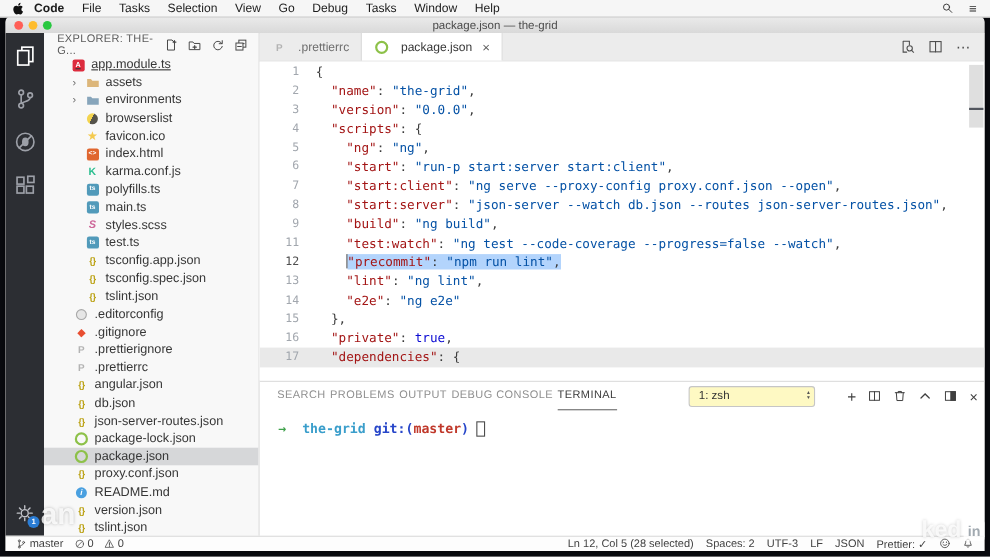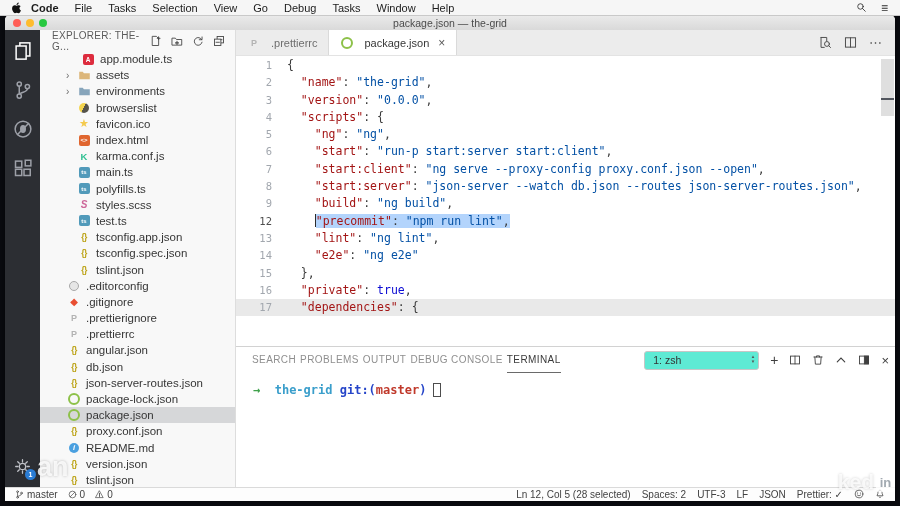--- a/index.html
+++ b/index.html
@@ -96,22 +96,22 @@
 
   
   .panel{height:141px;border-top:1px solid #d2d2d2;background:#fff;display:flex;flex-direction:column;flex:none}
   .panel-tabs{height:26px;display:flex;align-items:center;padding:0 6px 0 16px;gap:19px;flex:none}
   .panel-tab{font-size:10px;letter-spacing:.4px;color:#8f8f8f;height:100%;display:flex;align-items:center;
              border-bottom:1px solid transparent;box-sizing:border-box}
   .panel-tab.active{color:#3a3a3a;border-bottom-color:#6a6a6a}
   .panel-controls{margin-left:auto;display:flex;align-items:center;gap:11px;color:#3f3f3f}
   .panel-controls .ic{width:12px;height:12px}
   .shell-select{display:flex;align-items:center;justify-content:space-between;width:102px;height:17px;
-                border:1px solid #c6c6c6;border-radius:3px;background:#5eead4;font-size:10.5px;color:#333;
-                padding:0 3px 0 8px;margin-right:0}
+                border:1px solid #c6c6c6;border-radius:3px;background:#fef9c3;font-size:10.5px;color:#333;
+                padding:0 3px 0 8px;margin-right:18px}
   .updown{display:flex;flex-direction:column;font-size:4.5px;color:#555;line-height:1.1}
   .p-plus{font-size:14px;color:#3f3f3f;font-weight:400}
   .p-close{font-size:13px;color:#3f3f3f}
   .terminal{flex:1;padding:10px 0 0 17px;font-family:"DejaVu Sans Mono","Liberation Mono",monospace;
             font-size:12px;white-space:pre;color:#333}
   .t-arrow{color:#3fa14b;font-weight:bold}
   .t-cwd{color:#3a9ecb;font-weight:bold}
   .t-git{color:#2746c9;font-weight:bold}
   .t-branch{color:#c0392b;font-weight:bold}
   .t-cursor{display:inline-block;width:8px;height:14px;border:1.5px solid #4d4d4d;vertical-align:-3px;margin-left:7px;box-sizing:border-box}
@@ -251,21 +251,21 @@
               <svg viewBox="0 0 16 16" fill="none" stroke="currentColor" stroke-width="1.2" stroke-linecap="round">
                 <rect x="5.5" y="2" width="8.5" height="8.5"></rect>
                 <path d="M7.5 6.2h4.5"></path>
                 <rect x="2" y="5.5" width="8.5" height="8.5" fill="#f8f8f8"></rect>
                 <path d="M4 9.7h4.5"></path>
               </svg>
             </span>
           </div>
       </div>
       <div id="file-list">
-          <div class="file-row" style="padding-left: 41px;">
+          <div class="file-row" style="padding-left: 24px; text-decoration: underline;">
             <span class="fi">
               <span class="fi-box fi-ang">A</span>
             </span>
             <span>app.module.ts</span>
           </div>
           <div class="file-row" style="padding-left: 26px;">
             <span class="chev">›</span>
             <span class="fi">
               <svg viewBox="0 0 16 16" width="13" height="13">
                 <path d="M1.5 3.5h4.3l1.5 1.8h7.2v7.2h-13z" fill="#dcb67a"></path>
@@ -303,27 +303,27 @@
           <div class="file-row" style="padding-left: 37px;">
             <span class="fi">
               <span class="fi-karma">K</span>
             </span>
             <span>karma.conf.js</span>
           </div>
           <div class="file-row" style="padding-left: 37px;">
             <span class="fi">
               <span class="fi-box fi-ts">ts</span>
             </span>
+            <span>polyfills.ts</span>
+          </div>
+          <div class="file-row" style="padding-left: 37px;">
+            <span class="fi">
+              <span class="fi-box fi-ts">ts</span>
+            </span>
             <span>main.ts</span>
-          </div>
-          <div class="file-row" style="padding-left: 37px;">
-            <span class="fi">
-              <span class="fi-box fi-ts">ts</span>
-            </span>
-            <span>polyfills.ts</span>
           </div>
           <div class="file-row" style="padding-left: 37px;">
             <span class="fi">
               <span class="fi-sass">S</span>
             </span>
             <span>styles.scss</span>
           </div>
           <div class="file-row" style="padding-left: 37px;">
             <span class="fi">
               <span class="fi-box fi-ts">ts</span>
@@ -469,20 +469,21 @@
         <div class="ruler-mark"></div>
       <div class="code-line"><span class="ln">1</span><span class="lt"><span class="tk-p">{</span></span></div>
           <div class="code-line"><span class="ln">2</span><span class="lt"><span class="tk-w">  </span><span class="tk-k">"name"</span><span class="tk-p">: </span><span class="tk-s">"the-grid"</span><span class="tk-p">,</span></span></div>
           <div class="code-line"><span class="ln">3</span><span class="lt"><span class="tk-w">  </span><span class="tk-k">"version"</span><span class="tk-p">: </span><span class="tk-s">"0.0.0"</span><span class="tk-p">,</span></span></div>
           <div class="code-line"><span class="ln">4</span><span class="lt"><span class="tk-w">  </span><span class="tk-k">"scripts"</span><span class="tk-p">: {</span></span></div>
           <div class="code-line"><span class="ln">5</span><span class="lt"><span class="tk-w">    </span><span class="tk-k">"ng"</span><span class="tk-p">: </span><span class="tk-s">"ng"</span><span class="tk-p">,</span></span></div>
           <div class="code-line"><span class="ln">6</span><span class="lt"><span class="tk-w">    </span><span class="tk-k">"start"</span><span class="tk-p">: </span><span class="tk-s">"run-p start:server start:client"</span><span class="tk-p">,</span></span></div>
           <div class="code-line"><span class="ln">7</span><span class="lt"><span class="tk-w">    </span><span class="tk-k">"start:client"</span><span class="tk-p">: </span><span class="tk-s">"ng serve --proxy-config proxy.conf.json --open"</span><span class="tk-p">,</span></span></div>
           <div class="code-line"><span class="ln">8</span><span class="lt"><span class="tk-w">    </span><span class="tk-k">"start:server"</span><span class="tk-p">: </span><span class="tk-s">"json-server --watch db.json --routes json-server-routes.json"</span><span class="tk-p">,</span></span></div>
           <div class="code-line"><span class="ln">9</span><span class="lt"><span class="tk-w">    </span><span class="tk-k">"build"</span><span class="tk-p">: </span><span class="tk-s">"ng build"</span><span class="tk-p">,</span></span></div>
+          <div class="code-line"><span class="ln">11</span><span class="lt"><span class="tk-w">    </span><span class="tk-k">"test:watch"</span><span class="tk-p">: </span><span class="tk-s">"ng test --code-coverage --progress=false --watch"</span><span class="tk-p">,</span></span></div>
           <div class="code-line"><span class="ln cur">12</span><span class="lt"><span class="tk-w">    </span><span class="caret"></span><span class="sel"><span class="tk-k">"precommit"</span><span class="tk-p">: </span><span class="tk-s">"npm run lint"</span><span class="tk-p">,</span></span></span></div>
           <div class="code-line"><span class="ln">13</span><span class="lt"><span class="tk-w">    </span><span class="tk-k">"lint"</span><span class="tk-p">: </span><span class="tk-s">"ng lint"</span><span class="tk-p">,</span></span></div>
           <div class="code-line"><span class="ln">14</span><span class="lt"><span class="tk-w">    </span><span class="tk-k">"e2e"</span><span class="tk-p">: </span><span class="tk-s">"ng e2e"</span></span></div>
           <div class="code-line"><span class="ln">15</span><span class="lt"><span class="tk-w">  </span><span class="tk-p">},</span></span></div>
           <div class="code-line"><span class="ln">16</span><span class="lt"><span class="tk-w">  </span><span class="tk-k">"private"</span><span class="tk-p">: </span><span class="tk-b">true</span><span class="tk-p">,</span></span></div>
           <div class="code-line dim"><span class="ln">17</span><span class="lt"><span class="tk-w">  </span><span class="tk-k">"dependencies"</span><span class="tk-p">: {</span></span></div>
         </div>
 
       <div class="panel">
         <div class="panel-tabs">

